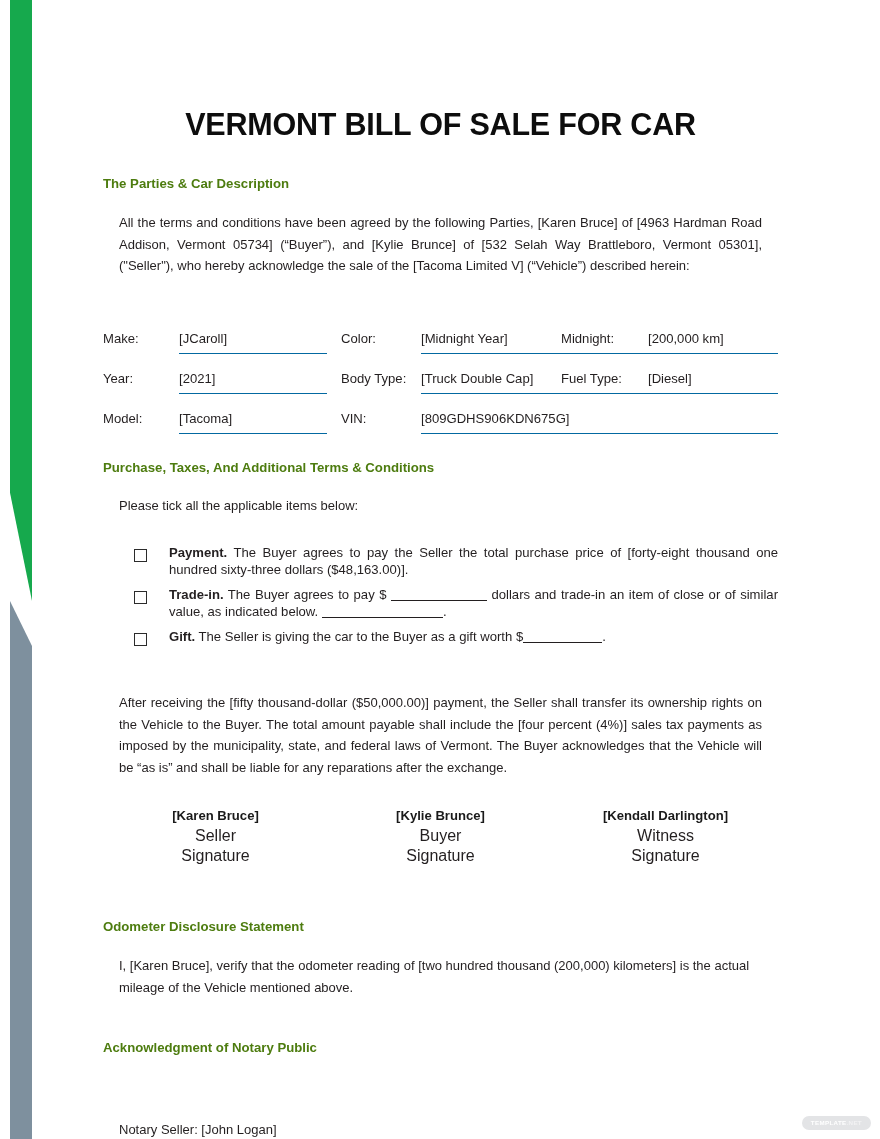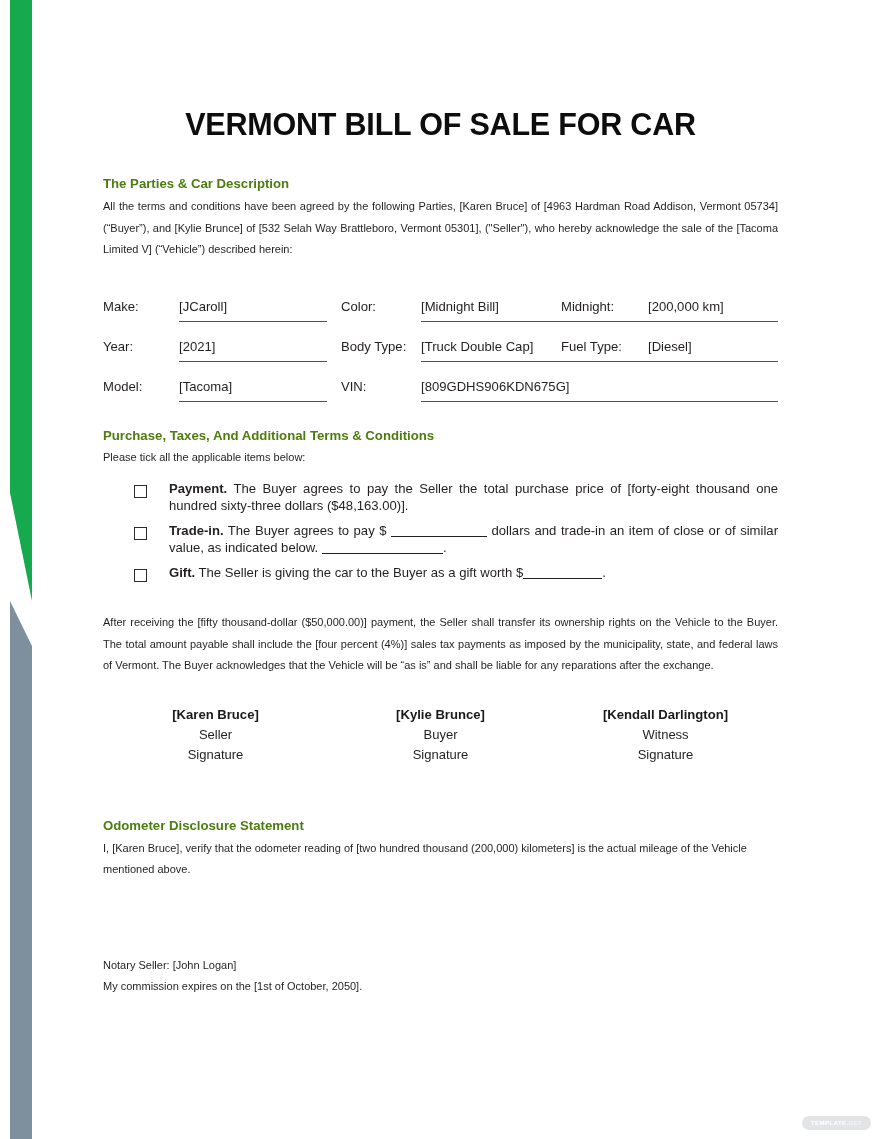--- a/index.html
+++ b/index.html
@@ -57,23 +57,23 @@
   }
 
   .section-head {
     font-size: 13.2px;
     font-weight: bold;
     color: #4d7c0f;
     margin: 0;
   }
 
   p.body {
-    font-size: 11px;
+    font-size: 13px;
     line-height: 21.5px;
-    margin: 0;
+    margin: 16px;
     text-align: justify;
     color: #231f20;
   }
   p.body.left { text-align: left; }
 
   
   .veh-table {
     width: 100%;
     border-collapse: collapse;
     font-size: 13.1px;
@@ -133,21 +133,21 @@
     flex: 1 1 0;
     text-align: center;
   }
   .sig-name {
     font-size: 13.1px;
     font-weight: bold;
     color: #1a1a1a;
     line-height: 20px;
   }
   .sig-role, .sig-word {
-    font-size: 13px;
+    font-size: 16px;
     line-height: 20px;
     color: #231f20;
   }
 
   
   .watermark {
     position: absolute;
     right: 9px;
     bottom: 9px;
     background: #e3e4e6;
@@ -193,21 +193,21 @@
               <span class="cellpad">Make:</span>
             </td>
           <td class="val" style="width:148px">
               <span class="cellpad">[JCaroll]</span>
             </td>
           <td style="width:14px"></td>
           <td class="lbl" style="width:80px">
               <span class="cellpad">Color:</span>
             </td>
           <td class="val" style="width:140px">
-              <span class="cellpad">[Midnight Bill]</span>
+              <span class="cellpad">[Midnight Year]</span>
             </td>
           <td class="val lbl" style="width:87px">
               <span class="cellpad">Midnight:</span>
             </td>
           <td class="val">
               <span class="cellpad">[200,000 km]</span>
             </td>
         </tr>
         <tr>
           <td class="lbl">
@@ -294,20 +294,21 @@
     </div>
 
     <div style="height:53px"></div>
 
     <div class="section-head">Odometer Disclosure Statement</div>
     <div style="height:5px"></div>
     <p class="body left">I, [Karen Bruce], verify that the odometer reading of [two hundred thousand (200,000) kilometers] is the actual mileage of the Vehicle mentioned above.</p>
 
     <div class="sp-26"></div>
 
+    <div class="section-head">Acknowledgment of Notary Public</div>
 
     <div style="height:26px"></div>
 
 
     <div style="height:22px"></div>
 
     <p class="body left">Notary Seller: [John Logan]</p>
     <p class="body left">My commission expires on the [1st of October, 2050].</p>
 
   </div>

